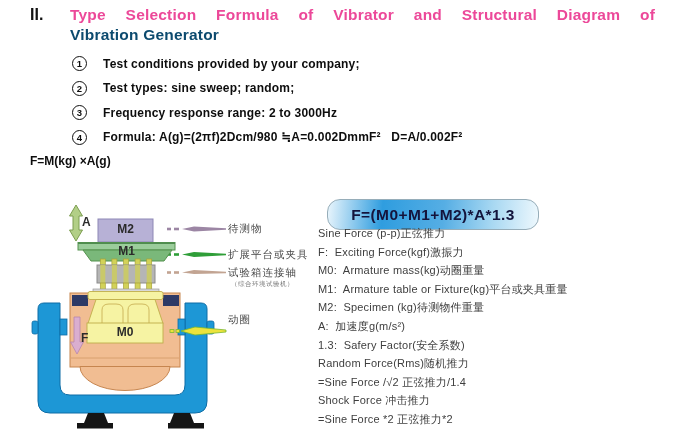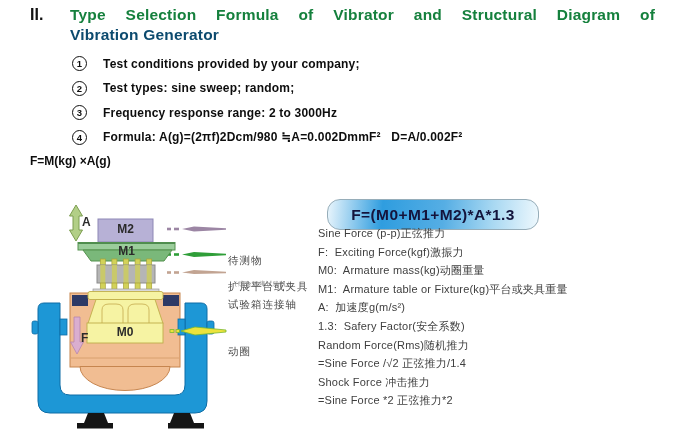--- a/index.html
+++ b/index.html
@@ -3,21 +3,21 @@
 <meta charset="utf-8">
 <style>
   html,body{margin:0;padding:0;background:#e9e9e9;}
   .page{
     position:relative;width:680px;height:445px;background:#ffffff;overflow:hidden;
     font-family:"Liberation Sans","DejaVu Sans",sans-serif;color:#111;
   }
   .abs{position:absolute;}
   
   .h-numeral{left:30px;top:6px;font-size:16px;font-weight:bold;color:#121212;}
-  .h-line1{left:70px;top:6px;width:585px;font-size:15.5px;font-weight:bold;color:#15803d;
+  .h-line1{left:70px;top:6px;width:585px;font-size:15.5px;font-weight:bold;color:#ec4899;
            text-align:justify;text-align-last:justify;letter-spacing:.2px;}
   .h-line2{left:70px;top:26px;font-size:15.5px;font-weight:bold;color:#0c4a6e;letter-spacing:.2px;}
   
   .item{left:72px;display:flex;align-items:center;font-size:12px;font-weight:bold;color:#0d0d0d;}
   .item .marker{width:13px;height:13px;border:1.2px solid #111;border-radius:50%;
                 display:inline-flex;align-items:center;justify-content:center;
                 font-size:9.5px;font-weight:bold;flex:0 0 auto;}
   .item .txt{margin-left:16px;white-space:pre;letter-spacing:.2px;}
   .formula-line{left:30px;top:154px;font-size:12px;font-weight:bold;color:#0d0d0d;white-space:pre;}
   
@@ -26,21 +26,21 @@
         display:flex;align-items:center;justify-content:center;
         font-size:15.5px;font-weight:600;color:#14143c;letter-spacing:.4px;}
   
   .legend{left:318px;top:224px;width:360px;font-size:11px;color:#3e3e3e;letter-spacing:.2px;}
   .legend div{height:18.6px;line-height:18.6px;white-space:pre;}
   
   .diagram{left:30px;top:195px;width:300px;height:250px;}
   .diagram svg{position:absolute;left:0;top:0;}
   .plabel{position:absolute;font-size:12px;font-weight:600;color:#2b2b2b;}
   .plabel.ctr{text-align:center;}
-  .callout{position:absolute;font-size:10.5px;color:#4a4a4a;letter-spacing:1px;white-space:nowrap;margin-top:32px;}
+  .callout{position:absolute;font-size:10.5px;color:#4a4a4a;letter-spacing:1px;white-space:nowrap;}
   .callout-sub{position:absolute;font-size:6.5px;color:#777;letter-spacing:.5px;white-space:nowrap;}
 </style>
 </head>
 <body>
 
 <div class="page">
 
   <div class="abs h-numeral">II.</div>
   <div class="abs h-line1">Type Selection Formula of Vibrator and Structural Diagram of</div>
   <div class="abs h-line2">Vibration Generator</div>
@@ -63,20 +63,21 @@
   </div>
   <div class="abs formula-line">F=M(kg) ×A(g)</div>
 
   <div class="abs fbox">F=(M0+M1+M2)*A*1.3</div>
 
   <div class="abs legend">
     <div>Sine Force (p-p)正弦推力</div>
     <div>F:  Exciting Force(kgf)激振力</div>
     <div>M0:  Armature mass(kg)动圈重量</div>
     <div>M1:  Armature table or Fixture(kg)平台或夹具重量</div>
+    <div>M2:  Specimen (kg)待测物件重量</div>
     <div>A:  加速度g(m/s²)</div>
     <div>1.3:  Safery Factor(安全系数)</div>
     <div>Random Force(Rms)随机推力</div>
     <div>=Sine Force /√2 正弦推力/1.4</div>
     <div>Shock Force 冲击推力</div>
     <div>=Sine Force *2 正弦推力*2</div>
   </div>
 
   <div class="abs diagram">
     <svg viewBox="0 0 300 250" width="300" height="250">

